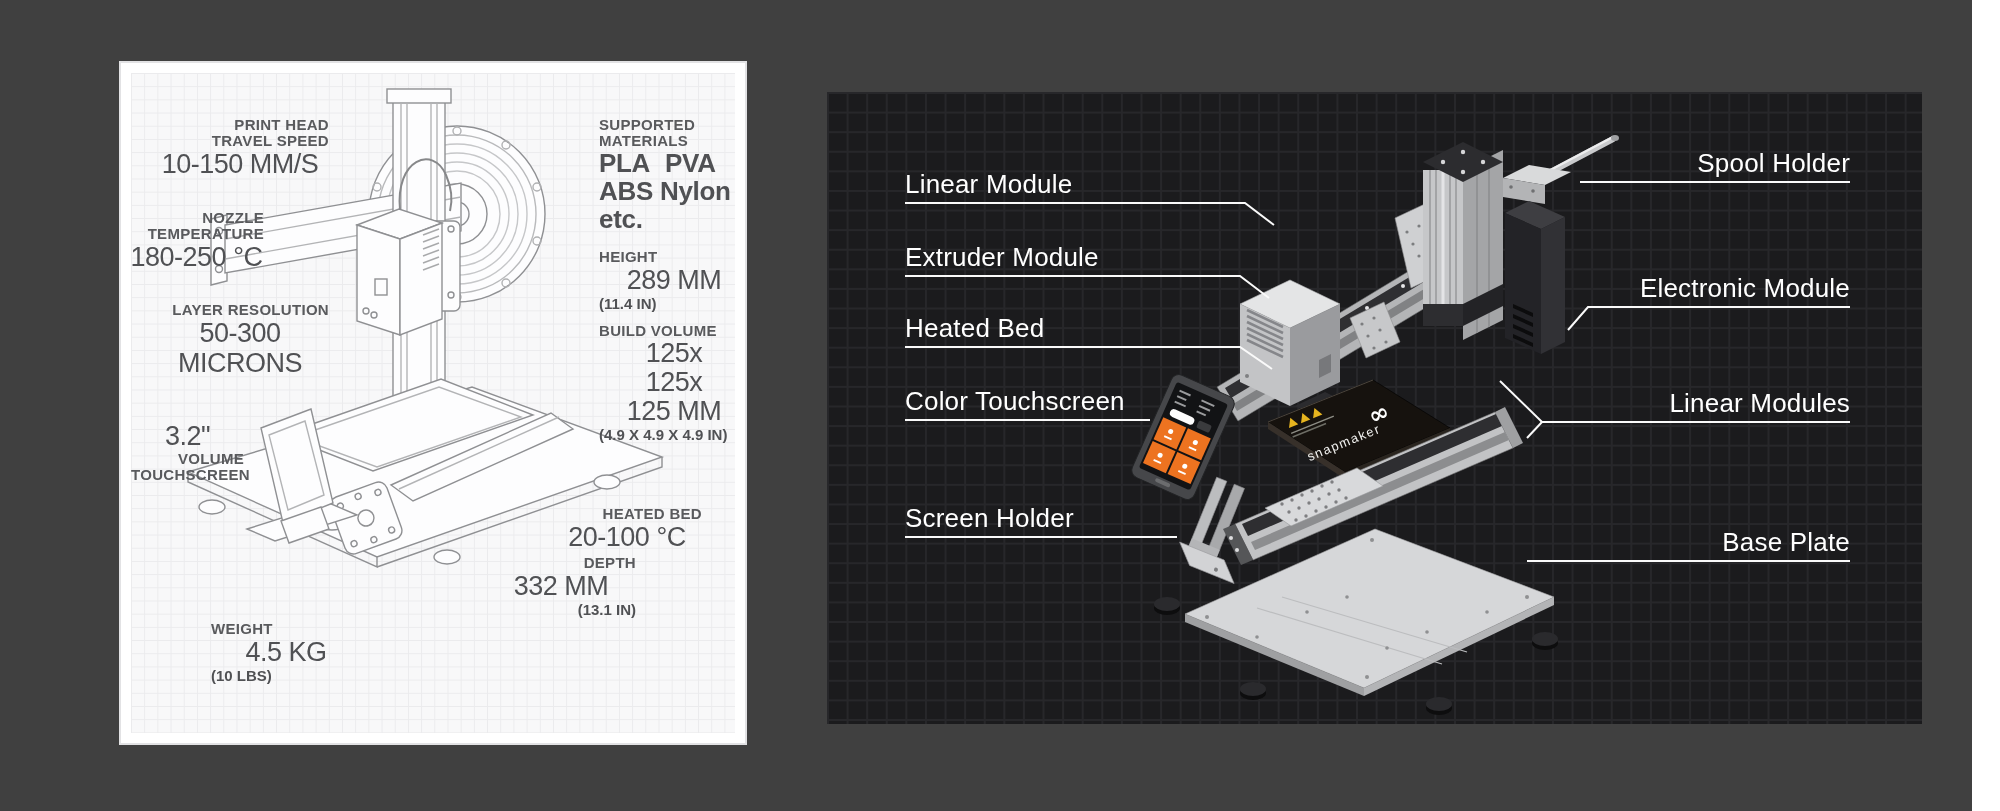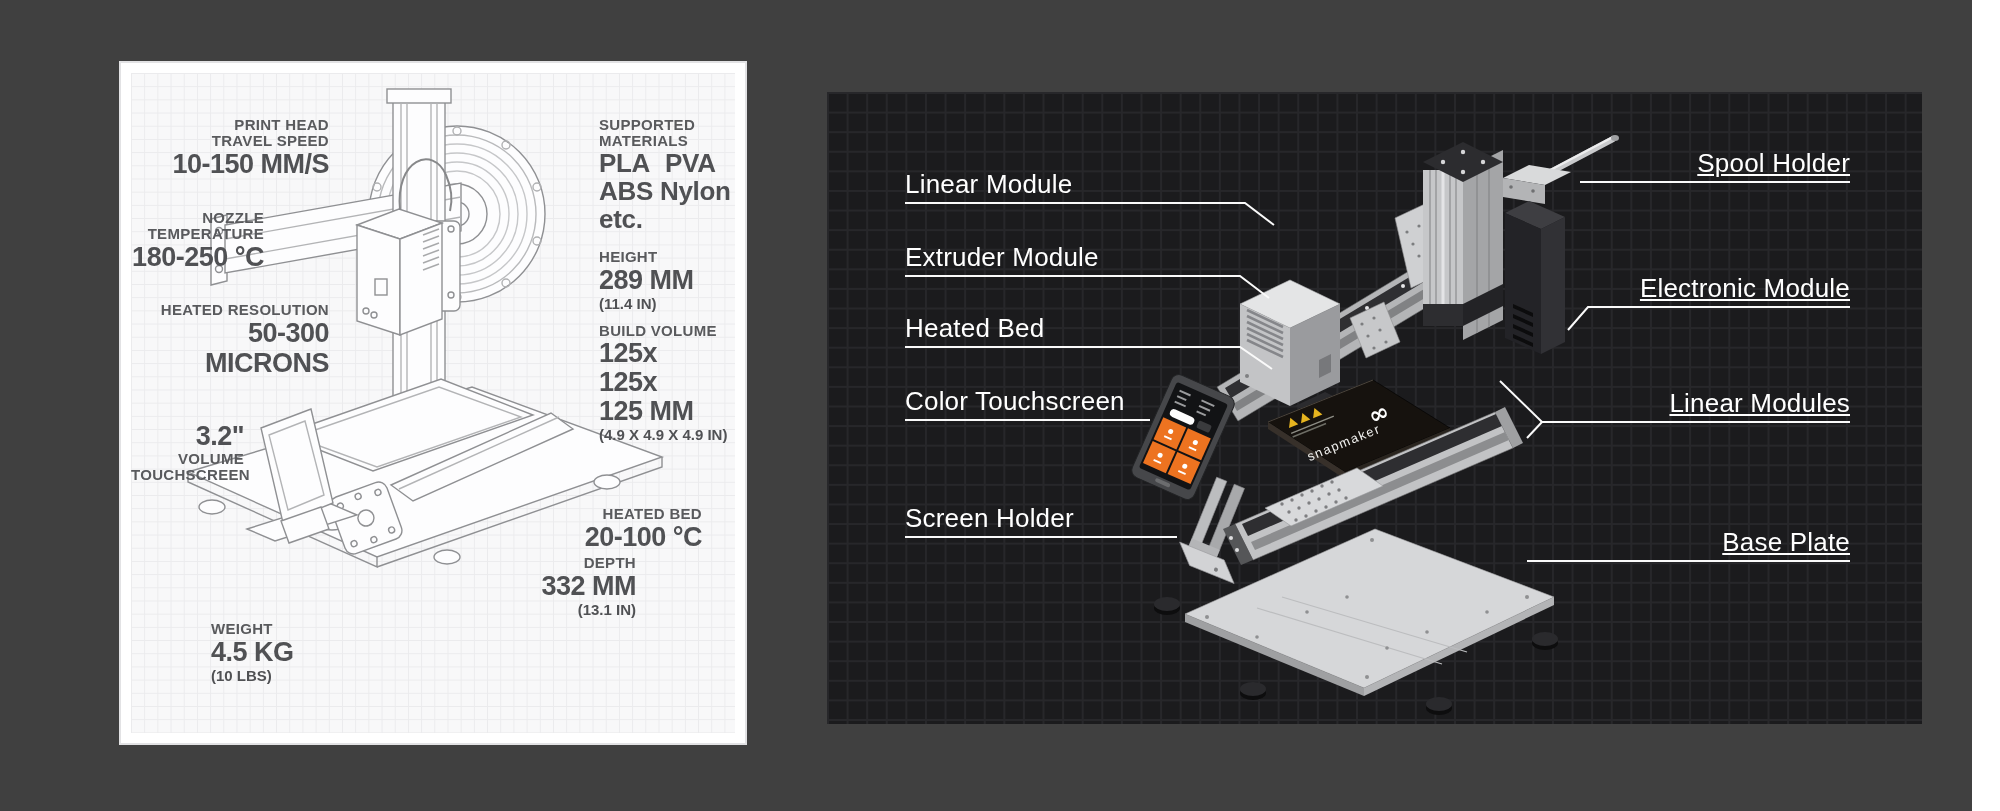--- a/index.html
+++ b/index.html
@@ -10,34 +10,34 @@
   .lpanel{position:absolute;left:119px;top:61px;width:628px;height:684px;background:#ffffff;
           border:2px solid #e2e2e4;box-sizing:border-box;}
   .lgrid{position:absolute;inset:10px;background:#f8f8f9;
          background-image:linear-gradient(#ebebed 1px,transparent 1px),
                           linear-gradient(90deg,#ebebed 1px,transparent 1px);
          background-size:13.2px 13.2px;}
   .ldraw{position:absolute;left:40px;top:20px;}
   .spec{position:absolute;color:#55565a;}
   .ra{text-align:right;}
   .spec .l{font-weight:700;font-size:15px;line-height:16px;letter-spacing:.3px;color:#595a5d;}
-  .spec .v{font-weight:700;font-size:27px;line-height:30px;letter-spacing:-.5px;color:#505154;}
+  .spec .v{font-weight:400;font-size:27px;line-height:30px;letter-spacing:-.5px;color:#505154;text-align:center;}
   .spec .v2{font-weight:700;font-size:26px;line-height:28px;letter-spacing:-.3px;color:#505154;}
   .spec .s{font-weight:700;font-size:15px;line-height:17px;color:#505154;}
   .ws{word-spacing:9px;}
 
   
   .rpanel{position:absolute;left:827px;top:92px;width:1095px;height:632px;background:#1b1b1d;
           background-image:linear-gradient(#27272a 1.5px,transparent 1.5px),
                            linear-gradient(90deg,#27272a 1.5px,transparent 1.5px);
           background-size:19.6px 19.6px;}
   .rsvg{position:absolute;left:0;top:0;}
   .rlabel{position:absolute;color:#ffffff;font-weight:400;font-size:26px;line-height:28px;
           letter-spacing:.2px;white-space:nowrap;}
-  .rright{text-align:right;text-decoration:underline;}
+  .rright{text-align:right;}
 </style>
 </head>
 <body>
 
 <div class="canvas">
 
   <div class="lpanel">
     <div class="lgrid"></div>
 
     <svg class="ldraw" width="530" height="560" viewBox="0 0 530 560">
@@ -157,21 +157,21 @@
       <div class="v">10-150 MM/S</div>
     </div>
 
     <div class="spec ra" style="left:8px;top:147px;width:135px">
       <div class="l">NOZZLE</div>
       <div class="l">TEMPERATURE</div>
       <div class="v">180-250 °C</div>
     </div>
 
     <div class="spec ra" style="left:30px;top:239px;width:178px">
-      <div class="l">HEATED RESOLUTION</div>
+      <div class="l">LAYER RESOLUTION</div>
       <div class="v">50-300</div>
       <div class="v">MICRONS</div>
     </div>
 
     <div class="spec ra" style="left:10px;top:358px;width:113px">
       <div class="v">3.2"</div>
       <div class="l">VOLUME</div>
       <div class="l">TOUCHSCREEN</div>
     </div>
 

